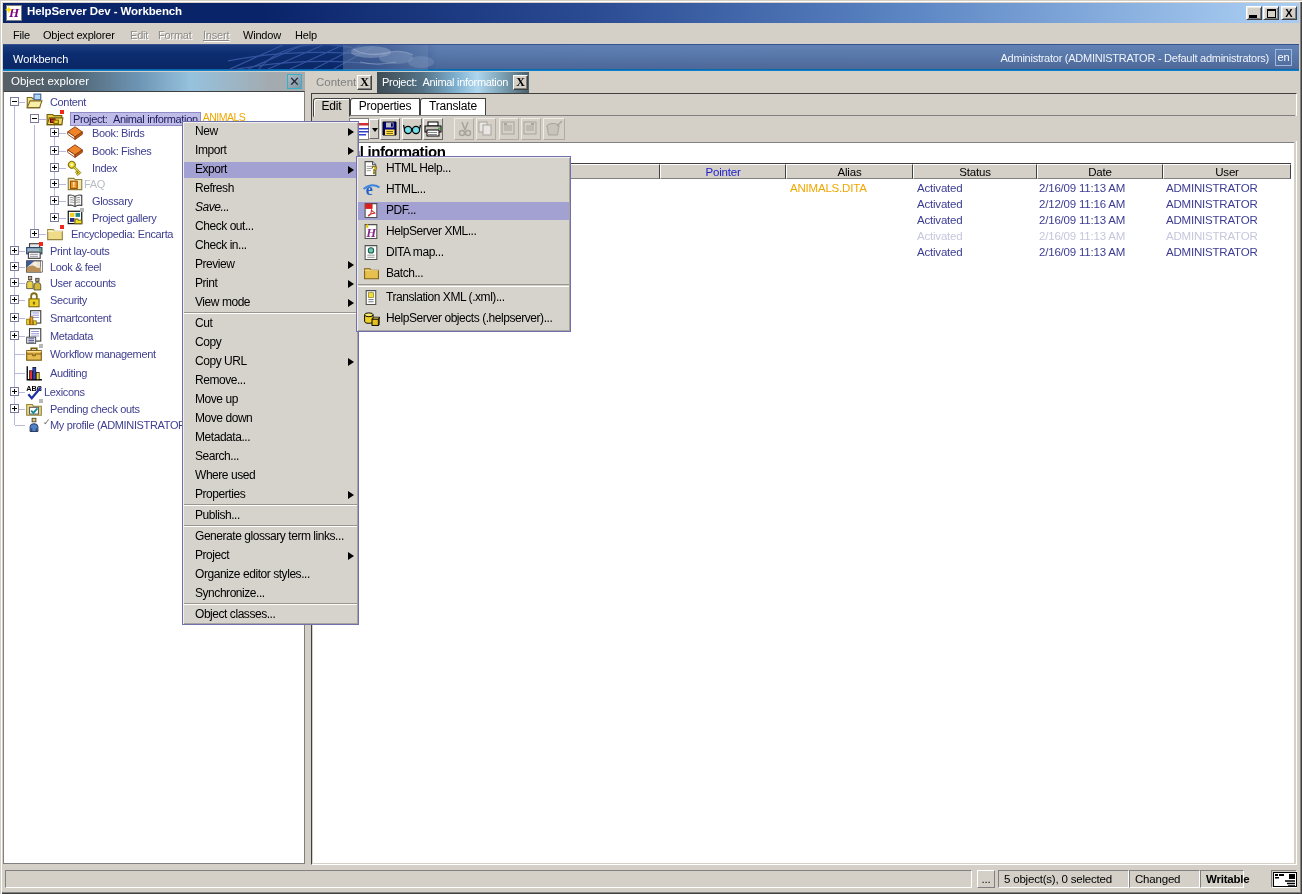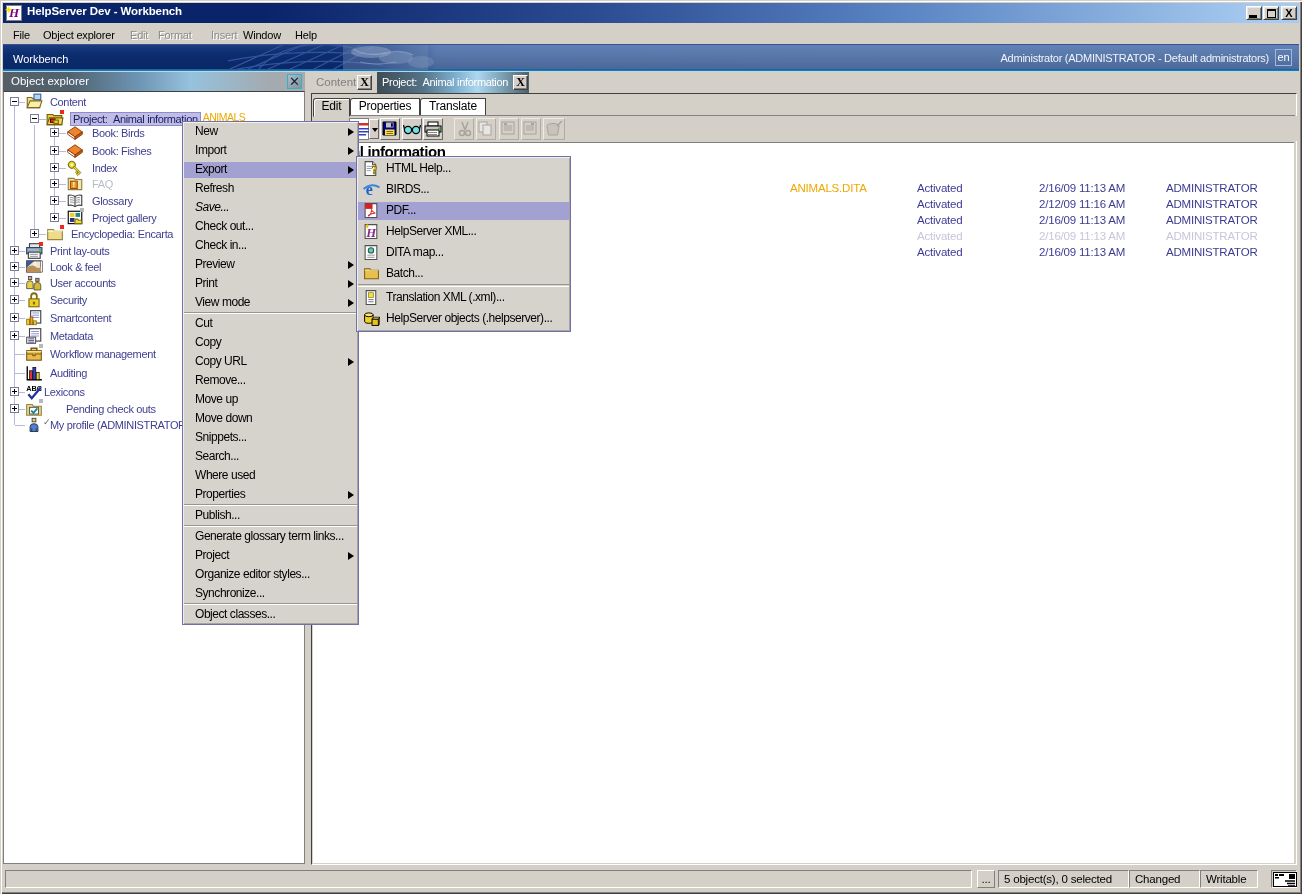--- a/index.html
+++ b/index.html
@@ -124,21 +124,21 @@
 <div class="winbtn" style="left:1263px;">
     <span style="position:absolute;left:3px;top:2px;width:9px;height:9px;border:1px solid #000;border-top-width:2px;"></span>
   </div>
 <div class="winbtn" style="left:1281px; font-size:11px; line-height:13px;">X</div>
 
 <div class="abs" id="menubar">
   <span class="mitem" style="left:10px;">File</span>
   <span class="mitem" style="left:40px;">Object explorer</span>
   <span class="mitem mdis" style="left:127px;">Edit</span>
   <span class="mitem mdis" style="left:155px;">Format</span>
-  <span class="mitem mdis" style="left:208px;">Insert</span>
+  <span class="mitem mdis" style="left:200px;text-decoration:underline;">Insert</span>
   <span class="mitem" style="left:240px;">Window</span>
   <span class="mitem" style="left:292px;">Help</span>
 </div>
 
 <div class="abs" id="banner">
   <div class="abs" style="left:0;top:0;width:1296px;height:25px;background:linear-gradient(180deg,rgba(160,190,255,0.10) 0%,rgba(0,0,30,0.0) 35%,rgba(0,0,40,0.16) 100%);"></div>
   <svg class="abs" style="left:225px; top:0;" width="210" height="25" viewBox="0 0 210 25">
     <g stroke="#33539e" stroke-width="1.2" fill="none">
       <path d="M0 25 L55 0 M18 25 L75 0 M38 25 L95 0 M60 25 L115 0 M84 25 L133 0 M104 25 L145 2"></path>
       <path d="M-10 18 Q60 2 150 10"></path>
@@ -227,21 +227,21 @@
       <div class="tline" style="left:51px; top:92px; width:11px; height:1px;"></div>
       <div class="texp" style="left:46px; top:87px;">
         <span style="position:absolute;left:1px;top:3px;width:5px;height:1px;background:#000;"></span>
         <span style="position:absolute;left:3px;top:1px;width:1px;height:5px;background:#000;"></span>
       </div>
       <svg class="abs" style="left:62px; top:83px;" width="18" height="18" viewBox="0 0 16 16">
         <path d="M2 3 L2 13 L14 13 L14 4 L8 4 L7 3 Z" fill="#f0e8b0" stroke="#908040"></path>
         <rect x="4" y="5.5" width="6" height="6.5" fill="#f09820" stroke="#a05008"></rect>
         <text x="7" y="11" font-size="7" font-weight="bold" fill="#fff" text-anchor="middle">!</text>
       </svg>
-      <div class="trow gray" style="left:88px; top:84px;">FAQ</div>
+      <div class="trow gray" style="left:80px; top:84px;">FAQ</div>
       <div class="tline" style="left:51px; top:109px; width:11px; height:1px;"></div>
       <div class="texp" style="left:46px; top:104px;">
         <span style="position:absolute;left:1px;top:3px;width:5px;height:1px;background:#000;"></span>
         <span style="position:absolute;left:3px;top:1px;width:1px;height:5px;background:#000;"></span>
       </div>
       <svg class="abs" style="left:62px; top:100px;" width="18" height="18" viewBox="0 0 16 16">
         <path d="M2 3 Q5 2 8 4 Q11 2 14 3 L14 12 Q11 11 8 13 Q5 11 2 12 Z" fill="#f8f8f8" stroke="#404040"></path>
         <path d="M8 4 L8 13" stroke="#404040"></path>
         <path d="M3.5 5 Q5.5 4.5 7 5.5 M3.5 7 Q5.5 6.5 7 7.5 M3.5 9 Q5.5 8.5 7 9.5 M9 5.5 Q10.5 4.5 12.5 5 M9 7.5 Q10.5 6.5 12.5 7 M9 9.5 Q10.5 8.5 12.5 9" stroke="#808080" fill="none" stroke-width="0.7"></path>
       </svg>
@@ -377,21 +377,21 @@
       <div class="texp" style="left:6px; top:312px;">
         <span style="position:absolute;left:1px;top:3px;width:5px;height:1px;background:#000;"></span>
         <span style="position:absolute;left:3px;top:1px;width:1px;height:5px;background:#000;"></span>
       </div>
       <svg class="abs" style="left:21px; top:308px;" width="18" height="18" viewBox="0 0 16 16">
         <path d="M1.5 4 L1.5 13.5 L14.5 13.5 L14.5 5.5 L7.5 5.5 L6.5 4 Z" fill="#f0dc88" stroke="#958540"></path>
         <rect x="4" y="6.5" width="8" height="6" fill="#fff" stroke="#606060"></rect>
         <path d="M5.5 9.5 L7.5 11.5 L11 7.5" stroke="#108898" stroke-width="1.6" fill="none"></path>
       </svg>
       <div class="abs" style="left:35px; top:307px; width:4px; height:4px; background:#b8b8b8;"></div>
-      <div class="trow" style="left:46px; top:309px;margin-left:16px;">Pending check outs</div>
+      <div class="trow" style="left:46px; top:309px;">Pending check outs</div>
       <div class="tline" style="left:11px; top:333px; width:10px; height:1px;"></div>
       <svg class="abs" style="left:21px; top:324px;" width="18" height="18" viewBox="0 0 16 16">
         <rect x="6.3" y="2" width="3.4" height="3.2" fill="#e8c868" stroke="#303030" stroke-width="0.7"></rect>
         <path d="M4.5 13.8 L4.5 9.5 Q4.5 6.8 8 6.8 Q11.5 6.8 11.5 9.5 L11.5 13.8 Z" fill="#5080c8" stroke="#203050" stroke-width="0.8"></path>
         <path d="M6 13.8 L6 11 M10 13.8 L10 11" stroke="#203050" stroke-width="0.8"></path>
       </svg>
       <div class="trow" style="left:46px; top:325px;"><span style="position:absolute; left:-7px; top:-3px; color:#666; font-size:9px;">✓</span>My profile (ADMINISTRATOR)</div>
     </div>
 </div>
 
@@ -489,20 +489,28 @@
       <div class="tbtnd" style="left:230px; width:22px;">
         <svg width="18" height="18" style="position:absolute;left:1px;top:1px;">
           <ellipse cx="8" cy="6" rx="6" ry="2.5" fill="#c8c4bc" stroke="#a8a49c"></ellipse>
           <path d="M2 6 L3.5 15 L12.5 15 L14 6" fill="#c8c4bc" stroke="#a8a49c"></path>
           <path d="M12 6 L17 1" stroke="#a8a49c" stroke-width="1.5"></path>
         </svg>
       </div>
     </div>
     <div class="abs" id="whitearea">
       <div id="ctitle">Animal information</div>
+      <div id="thead">
+          <div class="th" style="left:0px; width:347px;"></div>
+          <div class="th" style="left:347px; width:126px;color:#2222cc;">Pointer</div>
+          <div class="th" style="left:473px; width:127px;">Alias</div>
+          <div class="th" style="left:600px; width:124px;">Status</div>
+          <div class="th" style="left:724px; width:126px;">Date</div>
+          <div class="th" style="left:850px; width:128px;">User</div>
+        </div>
       <div id="tbody">
           <div class="tr" style="left:477px; top:37px; color:#f0a800;">ANIMALS.DITA</div>
           <div class="tr" style="left:604px; top:37px;">Activated</div>
           <div class="tr" style="left:726px; top:37px;">2/16/09 11:13 AM</div>
           <div class="tr" style="left:853px; top:37px;">ADMINISTRATOR</div>
           <div class="tr" style="left:604px; top:53px;">Activated</div>
           <div class="tr" style="left:726px; top:53px;">2/12/09 11:16 AM</div>
           <div class="tr" style="left:853px; top:53px;">ADMINISTRATOR</div>
           <div class="tr" style="left:604px; top:69px;">Activated</div>
           <div class="tr" style="left:726px; top:69px;">2/16/09 11:13 AM</div>
@@ -516,21 +524,21 @@
         </div>
     </div>
   </div>
 </div>
 
 <div class="abs" id="statusbar">
   <div class="scell" style="left:2px; width:967px;"></div>
   <div class="scell" style="left:974px; width:18px; border-color:#fff #808080 #808080 #fff; text-align:center; padding-left:0;">...</div>
   <div class="scell" style="left:995px; width:131px;">5 object(s), 0 selected</div>
   <div class="scell" style="left:1126px; width:71px;">Changed</div>
-  <div class="scell" style="left:1197px; width:58px;">Writable</div>
+  <div class="scell" style="left:1197px; width:44px;font-weight:bold;">Writable</div>
   <div class="scell" style="left:1268px; width:26px; padding-left:1px;" id="sicon">
       <svg width="24" height="15" viewBox="0 0 24 15" style="position:absolute;left:1px;top:1px;">
         <rect x="0.5" y="0.5" width="23" height="14" fill="#fff" stroke="#000"></rect>
         <rect x="2" y="2" width="3" height="2" fill="#000"></rect>
         <rect x="6" y="2" width="5" height="2" fill="#000"></rect>
         <rect x="2" y="5" width="4" height="1.5" fill="#000"></rect>
         <rect x="16" y="2" width="6" height="5" fill="#000"></rect>
         <path d="M12 9 h10 M14 11.5 h8 M15 14 h7" stroke="#000" stroke-width="1.5"></path>
       </svg>
     </div>
@@ -547,21 +555,21 @@
     <div class="ci"><span style="position:relative;">Preview</span><div class="arr"></div></div>
     <div class="ci"><span style="position:relative;">Print</span><div class="arr"></div></div>
     <div class="ci"><span style="position:relative;">View mode</span><div class="arr"></div></div>
     <div class="csep"></div>
     <div class="ci"><span style="position:relative;">Cut</span></div>
     <div class="ci"><span style="position:relative;">Copy</span></div>
     <div class="ci"><span style="position:relative;">Copy URL</span><div class="arr"></div></div>
     <div class="ci"><span style="position:relative;">Remove...</span></div>
     <div class="ci"><span style="position:relative;">Move up</span></div>
     <div class="ci"><span style="position:relative;">Move down</span></div>
-    <div class="ci"><span style="position:relative;">Snippets...</span></div>
+    <div class="ci"><span style="position:relative;">Metadata...</span></div>
     <div class="ci"><span style="position:relative;">Search...</span></div>
     <div class="ci"><span style="position:relative;">Where used</span></div>
     <div class="ci"><span style="position:relative;">Properties</span><div class="arr"></div></div>
     <div class="csep"></div>
     <div class="ci"><span style="position:relative;">Publish...</span></div>
     <div class="csep"></div>
     <div class="ci"><span style="position:relative;">Generate glossary term links...</span></div>
     <div class="ci"><span style="position:relative;">Project</span><div class="arr"></div></div>
     <div class="ci"><span style="position:relative;">Organize editor styles...</span></div>
     <div class="ci"><span style="position:relative;">Synchronize...</span></div>
@@ -572,21 +580,21 @@
 <div class="abs" id="submenu">
     <div class="si"><svg class="sicon" viewBox="0 0 16 16">
         <path d="M2 1.5 L9 1.5 L12 4.5 L12 14.5 L2 14.5 Z" fill="#fff" stroke="#505050"></path>
         <path d="M9 1.5 L9 4.5 L12 4.5" fill="#d8d8d8" stroke="#505050"></path>
         <path d="M3.5 6 h5 M3.5 8 h5 M3.5 10 h4" stroke="#909090" stroke-width="0.8"></path>
         <text x="8" y="13" font-size="11" font-weight="bold" fill="#e8c800" stroke="#705800" stroke-width="0.5" font-family="Liberation Serif">?</text>
       </svg><span style="position:relative;">HTML Help...</span></div>
     <div class="si"><svg class="sicon" viewBox="0 0 16 16">
         <text x="2.5" y="13.5" font-size="15" font-weight="bold" fill="#2060c8" font-family="Liberation Serif">e</text>
         <path d="M0.5 7.5 Q8 1.5 15.5 6" stroke="#3884dc" stroke-width="1.8" fill="none"></path>
-      </svg><span style="position:relative;">BIRDS...</span></div>
+      </svg><span style="position:relative;">HTML...</span></div>
     <div class="si"><div class="sihl"></div><svg class="sicon" viewBox="0 0 16 16">
         <path d="M2 1.5 L13 1.5 L13 14.5 L2 14.5 Z" fill="#fff" stroke="#505050"></path>
         <rect x="2" y="1.5" width="7" height="5" fill="#d82020"></rect>
         <path d="M8 7.5 Q9.5 9.5 11.5 10.5 Q9 10.5 7 11.5 Q5.5 13.5 5 13 Q4.8 12 7 11.5 Q8 9.5 8 7.5 Q7.8 6.5 8 7.5" fill="none" stroke="#d03030" stroke-width="1"></path>
       </svg><span style="position:relative;">PDF...</span></div>
     <div class="si"><svg class="sicon" viewBox="0 0 16 16">
         <path d="M2 1.5 L13 1.5 L13 14.5 L2 14.5 Z" fill="#fff" stroke="#505050"></path>
         <text x="3" y="13" font-size="12" font-weight="bold" font-style="italic" fill="#882888" font-family="Liberation Serif">H</text>
         <path d="M3 2 L5 4 M5 2 L3 4 M4 1.2 L4 4.8" stroke="#e8c800" stroke-width="1"></path>
       </svg><span style="position:relative;">HelpServer XML...</span></div>

